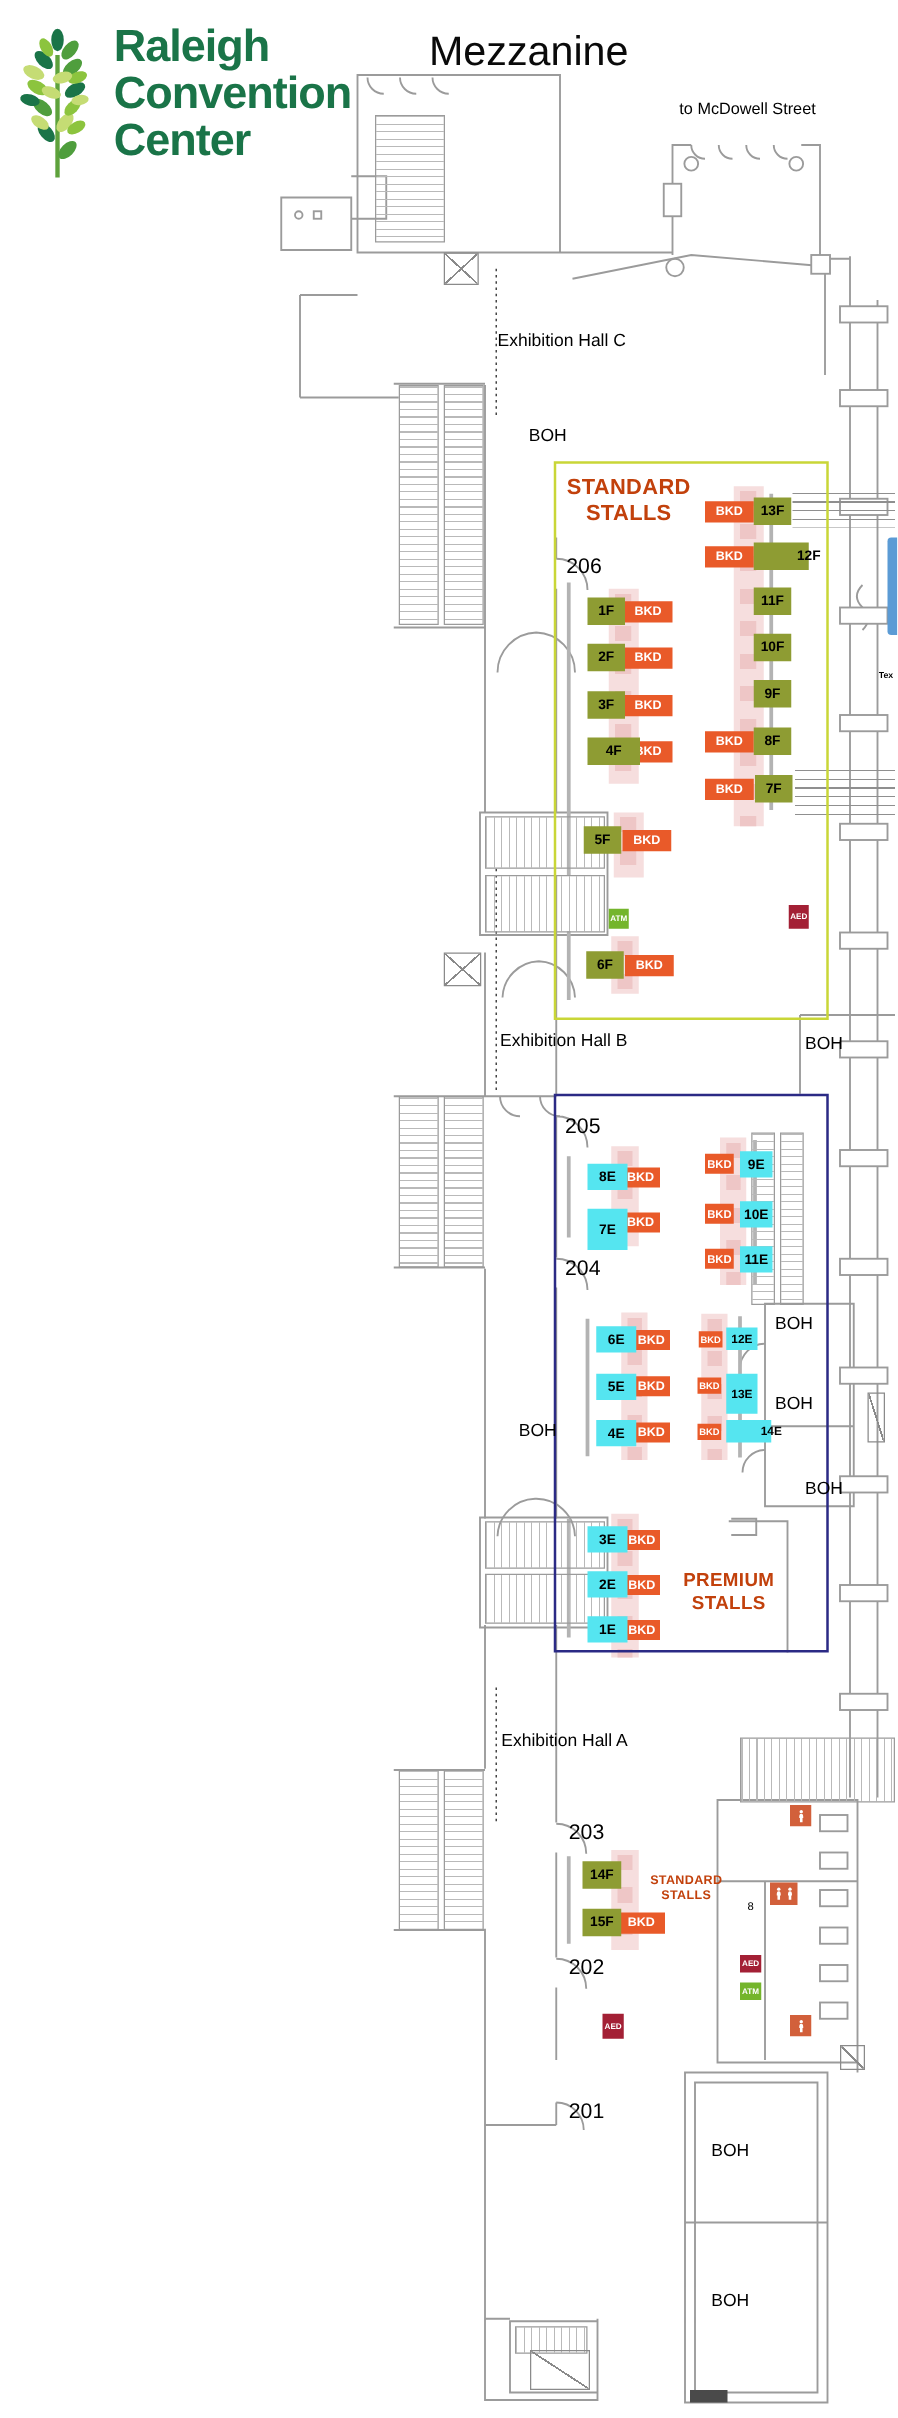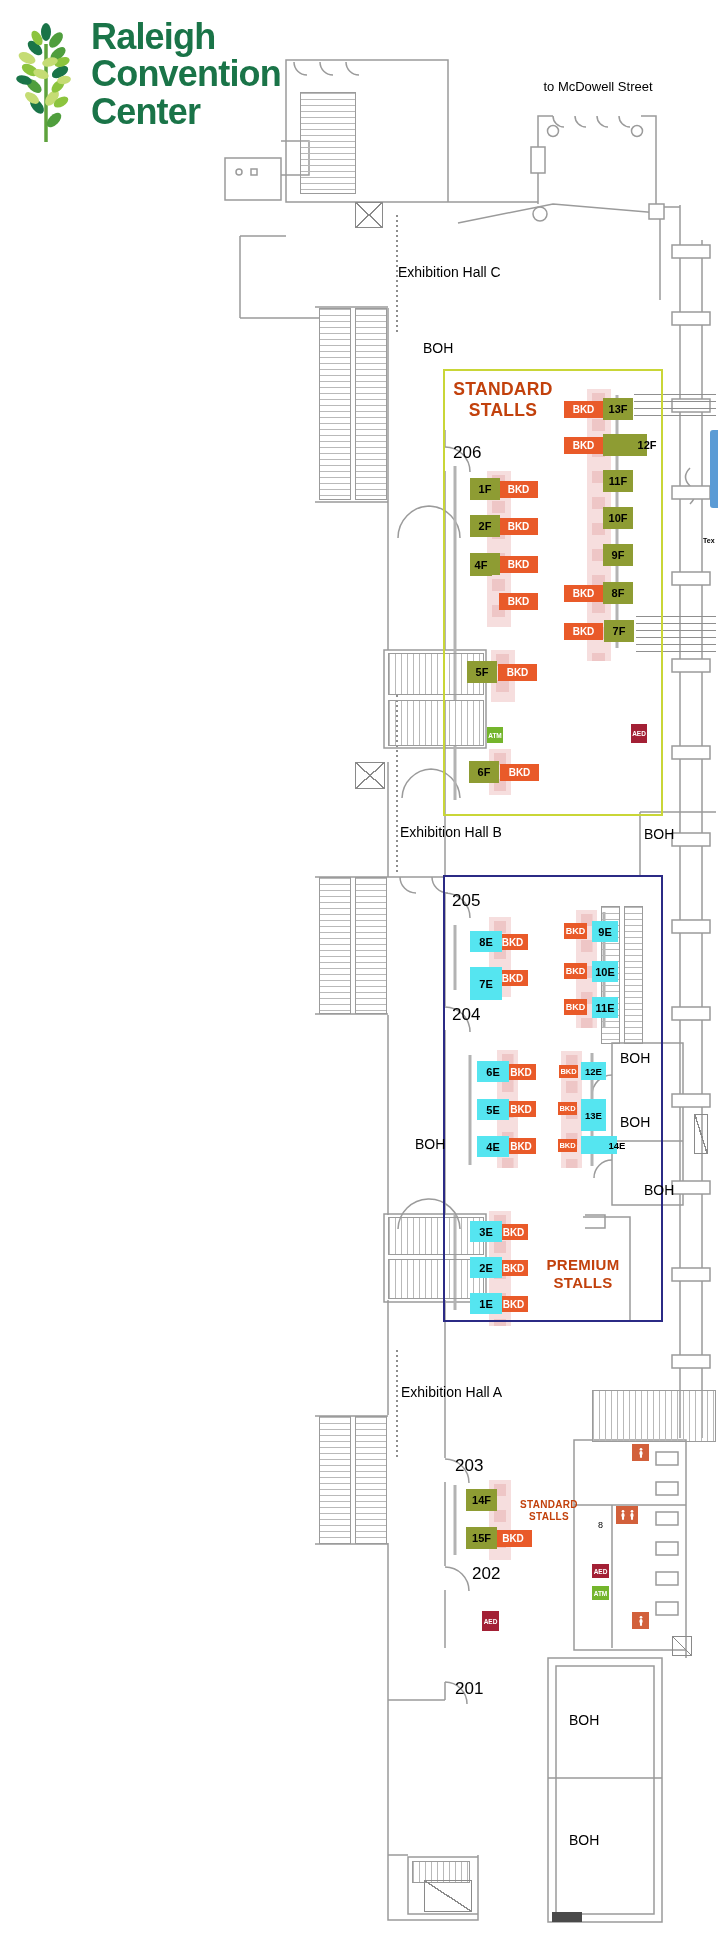--- a/index.html
+++ b/index.html
@@ -137,20 +137,21 @@
       <ellipse cx="44" cy="52" rx="8" ry="4.5" fill="#c5dc74" transform="rotate(-15 44 52)"></ellipse>
       <ellipse cx="55" cy="92" rx="8" ry="4.5" fill="#8cc43e" transform="rotate(-30 55 92)"></ellipse>
       <ellipse cx="26" cy="88" rx="8" ry="4.5" fill="#c5dc74" transform="rotate(35 26 88)"></ellipse>
       <ellipse cx="58" cy="70" rx="7" ry="4" fill="#c5dc74" transform="rotate(-10 58 70)"></ellipse>
     </g>
   </svg>
 
   <div id="logo-text"><span>Raleigh</span><br>
     <span>Convention</span><br>
     <span>Center</span></div>
+  <div id="title">Mezzanine</div>
   <div id="subtitle">to McDowell Street</div>
 
   <div id="side-tab" style="left: 710px; top: 430px; width: 8px; height: 78px; background: rgb(91, 155, 213);"></div>
 
   <div id="markers"></div>
 
 <div class="pink" style="left: 487px; top: 471px; width: 24px; height: 156px;"></div>
     <div class="pink" style="left: 491px; top: 650px; width: 24px; height: 52px;"></div>
     <div class="pink" style="left: 489px; top: 749px; width: 22px; height: 46px;"></div>
     <div class="pink" style="left: 587px; top: 389px; width: 24px; height: 272px;"></div>
@@ -190,34 +191,34 @@
 STALLS</div>
     <div class="ztitle" style="left: 519px; top: 1499px; width: 60px; font-size: 10px;">STANDARD
 STALLS</div>
     <div class="lbl" style="left: 398px; top: 264px; font-size: 14px;">Exhibition Hall C</div>
     <div class="lbl" style="left: 400px; top: 824px; font-size: 14px;">Exhibition Hall B</div>
     <div class="lbl" style="left: 401px; top: 1384px; font-size: 14px;">Exhibition Hall A</div>
     <div class="lbl" style="left: 453px; top: 443px; font-size: 17px;">206</div>
     <div class="lbl" style="left: 452px; top: 891px; font-size: 17px;">205</div>
     <div class="lbl" style="left: 452px; top: 1005px; font-size: 17px;">204</div>
     <div class="lbl" style="left: 455px; top: 1456px; font-size: 17px;">203</div>
-    <div class="lbl" style="left: 455px; top: 1564px; font-size: 17px; margin-left: 17px;">202</div>
+    <div class="lbl" style="left: 455px; top: 1564px; font-size: 17px;">202</div>
     <div class="lbl" style="left: 455px; top: 1679px; font-size: 17px;">201</div>
     <div class="lbl" style="left: 423px; top: 340px; font-size: 14px;">BOH</div>
     <div class="lbl" style="left: 644px; top: 826px; font-size: 14px;">BOH</div>
     <div class="lbl" style="left: 620px; top: 1050px; font-size: 14px;">BOH</div>
     <div class="lbl" style="left: 620px; top: 1114px; font-size: 14px;">BOH</div>
     <div class="lbl" style="left: 415px; top: 1136px; font-size: 14px;">BOH</div>
     <div class="lbl" style="left: 644px; top: 1182px; font-size: 14px;">BOH</div>
     <div class="lbl" style="left: 569px; top: 1712px; font-size: 14px;">BOH</div>
     <div class="lbl" style="left: 569px; top: 1832px; font-size: 14px;">BOH</div>
     <div class="stall" style="left: 470px; top: 478px; width: 30px; height: 22px; background: rgb(142, 156, 51); font-size: 11px;">1F</div>
     <div class="stall" style="left: 470px; top: 515px; width: 30px; height: 22px; background: rgb(142, 156, 51); font-size: 11px;">2F</div>
     <div class="stall" style="left: 470px; top: 553px; width: 30px; height: 22px; background: rgb(142, 156, 51); font-size: 11px;">3F</div>
-    <div class="stall" style="left: 470px; top: 554px; width: 22px; height: 22px; background: rgb(142, 156, 51); font-size: 11px;">4F</div>
+    <div class="stall" style="left: 470px; top: 590px; width: 42px; height: 22px; background: rgb(142, 156, 51); font-size: 11px;">4F</div>
     <div class="stall" style="left: 467px; top: 661px; width: 30px; height: 22px; background: rgb(142, 156, 51); font-size: 11px;">5F</div>
     <div class="stall" style="left: 469px; top: 761px; width: 30px; height: 22px; background: rgb(142, 156, 51); font-size: 11px; text-align: center;">6F</div>
     <div class="stall" style="left: 603px; top: 398px; width: 30px; height: 22px; background: rgb(142, 156, 51); font-size: 11px;">13F</div>
     <div class="stall" style="left: 603px; top: 434px; width: 30px; height: 22px; background: rgb(142, 156, 51); font-size: 11px; padding-left: 44px;">12F</div>
     <div class="stall" style="left: 603px; top: 470px; width: 30px; height: 22px; background: rgb(142, 156, 51); font-size: 11px;">11F</div>
     <div class="stall" style="left: 603px; top: 507px; width: 30px; height: 22px; background: rgb(142, 156, 51); font-size: 11px;">10F</div>
     <div class="stall" style="left: 603px; top: 544px; width: 30px; height: 22px; background: rgb(142, 156, 51); font-size: 11px;">9F</div>
     <div class="stall" style="left: 603px; top: 582px; width: 30px; height: 22px; background: rgb(142, 156, 51); font-size: 11px;">8F</div>
     <div class="stall" style="left: 604px; top: 620px; width: 30px; height: 22px; background: rgb(142, 156, 51); font-size: 11px;">7F</div>
     <div class="stall" style="left: 466px; top: 1489px; width: 31px; height: 22px; background: rgb(142, 156, 51); font-size: 11px;">14F</div>

